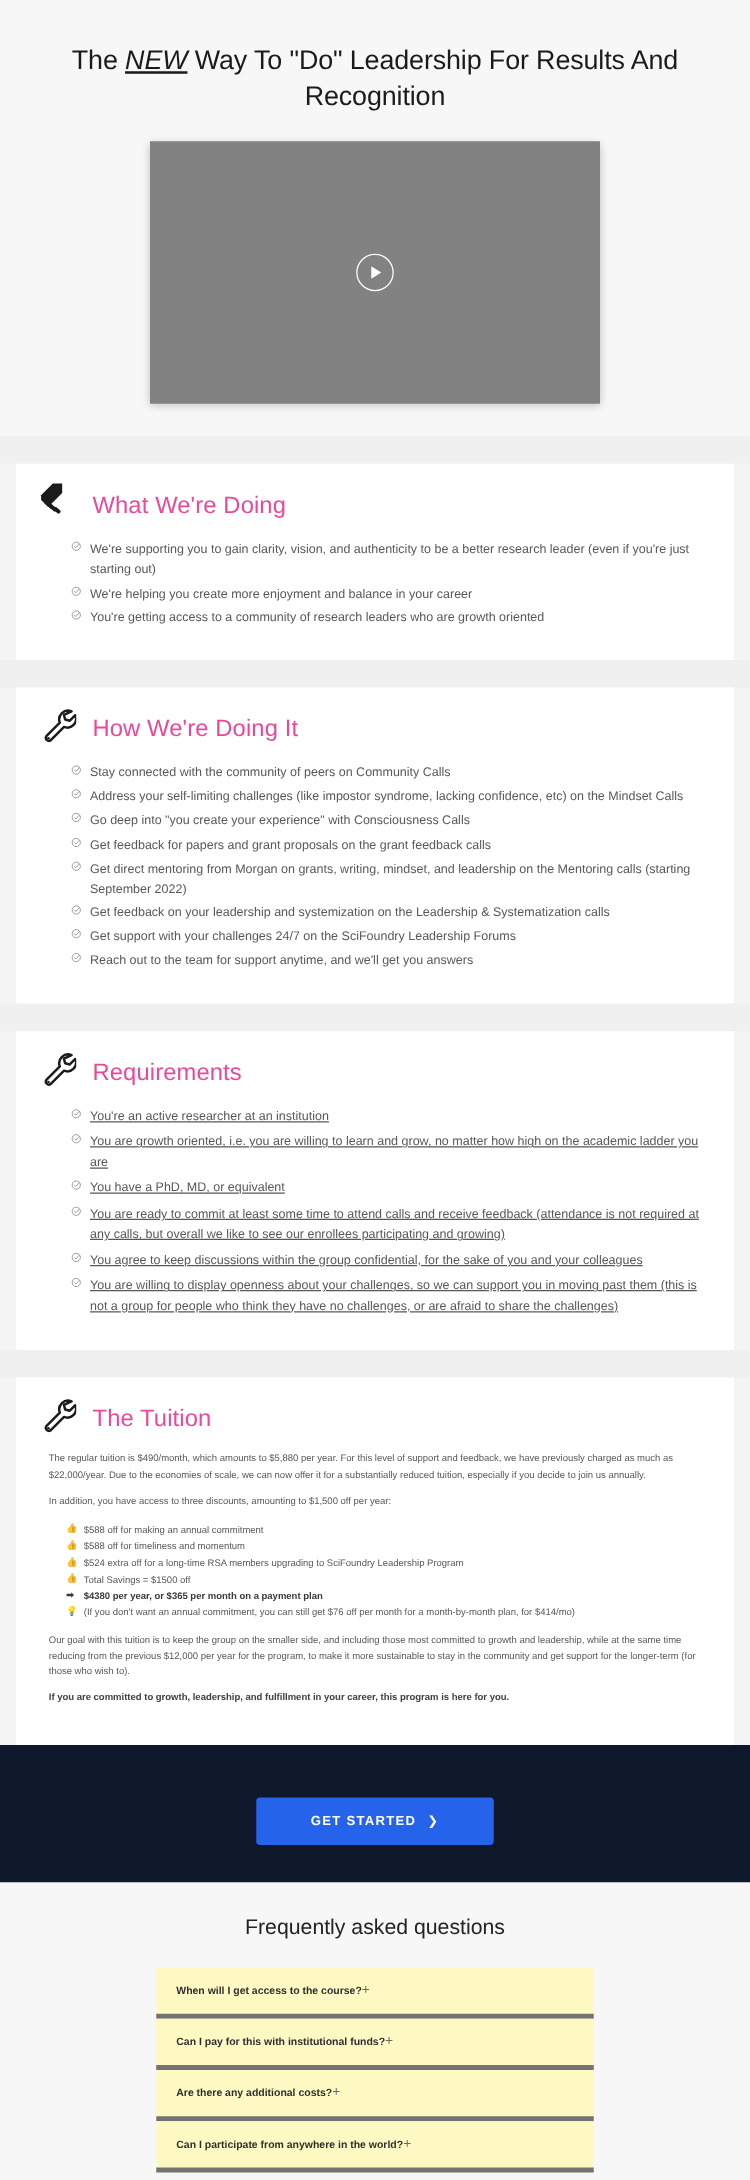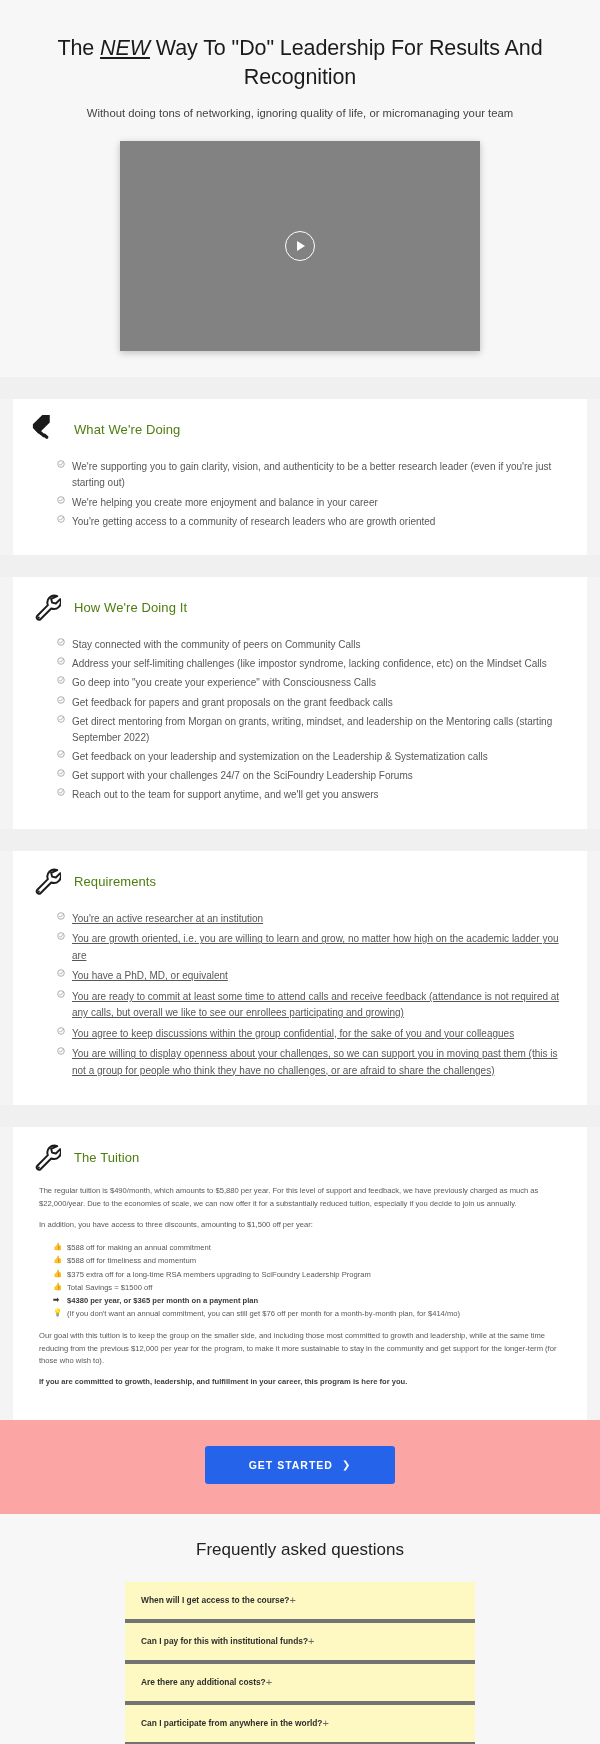--- a/index.html
+++ b/index.html
@@ -59,23 +59,23 @@
   .sec-gap { height: 22px; background: #f0f0f0; }
   .card {
     background: #fff;
     margin: 0 13px;
     padding: 16px 18px 22px;
   }
   .card-head { display: flex; align-items: flex-start; gap: 13px; }
   .card-icon { width: 30px; height: 30px; flex: 0 0 30px; margin-top: -2px; }
   .card-icon svg { width: 30px; height: 30px; display: block; }
   .card-title {
-    font-size: 13px;
+    font-size: 19px;
     font-weight: 400;
-    color: #4d7c0f;
+    color: #ec4899;
     padding-top: 7px;
     letter-spacing: .1px;
   }
   ul.checks { list-style: none; margin: 16px 0 0 26px; }
   ul.checks li {
     position: relative;
     padding-left: 15px;
     font-size: 10px;
     line-height: 1.62;
     color: #585858;
@@ -107,21 +107,21 @@
     line-height: 1.74;
     color: #585858;
   }
   ul.discounts li .emo {
     position: absolute; left: 0; top: 0;
     font-size: 7.4px;
   }
   ul.discounts li.strong { font-weight: bold; color: #3a3a3a; }
 
   
-  .cta-zone { background: #fca5a5; padding: 26px 0 30px; text-align: center; }
+  .cta-zone { background: #0f172a; padding: 42px 0 30px; text-align: center; }
   .cta {
     display: inline-flex;
     align-items: center;
     gap: 9px;
     background: #2563eb;
     color: #fff;
     font-size: 10.5px;
     font-weight: bold;
     letter-spacing: 1px;
     padding: 13px 44px;
@@ -166,21 +166,20 @@
   .footer .links a { color: #2563eb; text-decoration: none; }
   .footer .links .sep { margin: 0 7px; }
 </style>
 </head>
 <body>
 
 <div class="page">
 
   <div class="hero">
     <h1><span>The </span><em>NEW</em><span> Way To "Do" Leadership For Results And Recognition</span></h1>
-    <div class="sub">Without doing tons of networking, ignoring quality of life, or micromanaging your team</div>
     <div class="video-wrap">
       <div class="video">
         <div class="play">
             <span></span>
           </div>
       </div>
     </div>
   </div>
 
   <div class="sec-gap"></div>
@@ -346,21 +345,21 @@
         </svg>
       </div>
       <div class="card-title">The Tuition</div>
     </div>
     <div class="tuition-body">
       <p>The regular tuition is $490/month, which amounts to $5,880 per year. For this level of support and feedback, we have previously charged as much as $22,000/year. Due to the economies of scale, we can now offer it for a substantially reduced tuition, especially if you decide to join us annually.</p>
       <p>In addition, you have access to three discounts, amounting to $1,500 off per year:</p>
       <ul class="discounts">
         <li><span class="emo">👍</span><span>$588 off for making an annual commitment</span></li>
         <li><span class="emo">👍</span><span>$588 off for timeliness and momentum</span></li>
-        <li><span class="emo">👍</span><span>$375 extra off for a long-time RSA members upgrading to SciFoundry Leadership Program</span></li>
+        <li><span class="emo">👍</span><span>$524 extra off for a long-time RSA members upgrading to SciFoundry Leadership Program</span></li>
         <li><span class="emo">👍</span><span>Total Savings = $1500 off</span></li>
         <li class="strong"><span class="emo">➡</span><span>$4380 per year, or $365 per month on a payment plan</span></li>
         <li><span class="emo">💡</span><span>(If you don't want an annual commitment, you can still get $76 off per month for a month-by-month plan, for $414/mo)</span></li>
       </ul>
       <p>Our goal with this tuition is to keep the group on the smaller side, and including those most committed to growth and leadership, while at the same time reducing from the previous $12,000 per year for the program, to make it more sustainable to stay in the community and get support for the longer-term (for those who wish to).</p>
       <p class="bold">If you are committed to growth, leadership, and fulfillment in your career, this program is here for you.</p>
     </div>
   </div>
 
   <div class="cta-zone">

